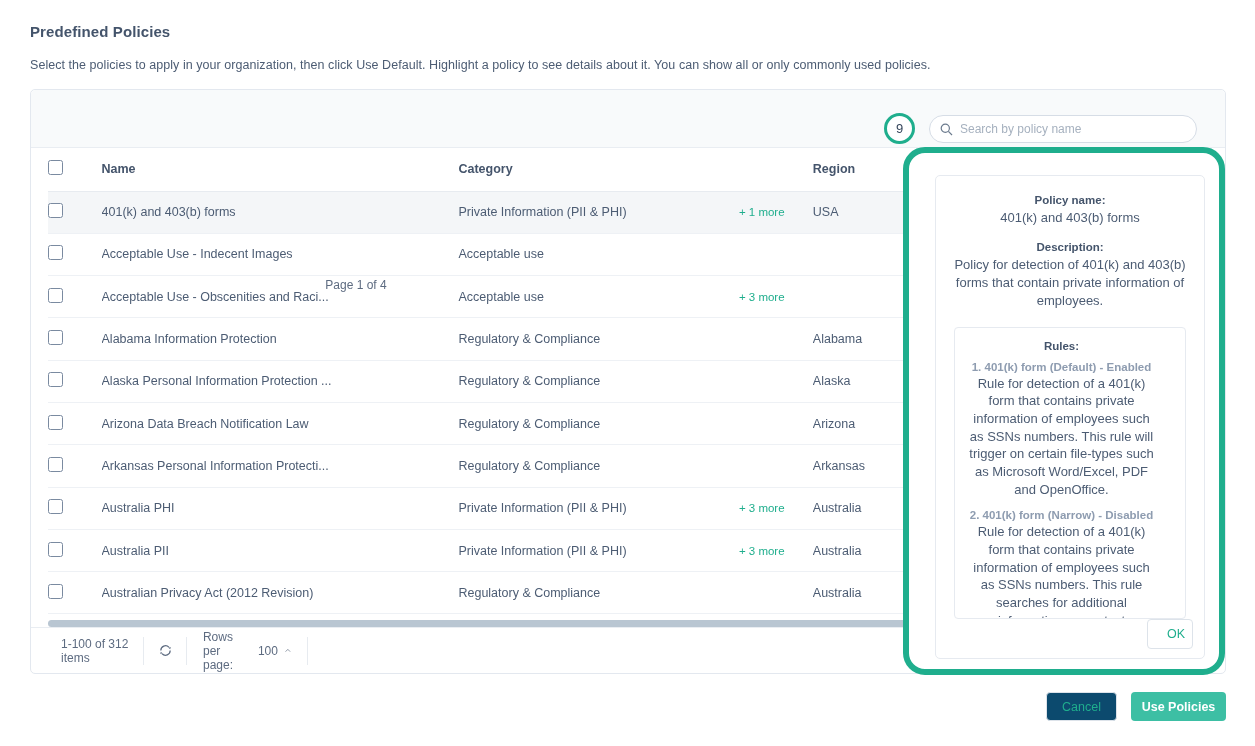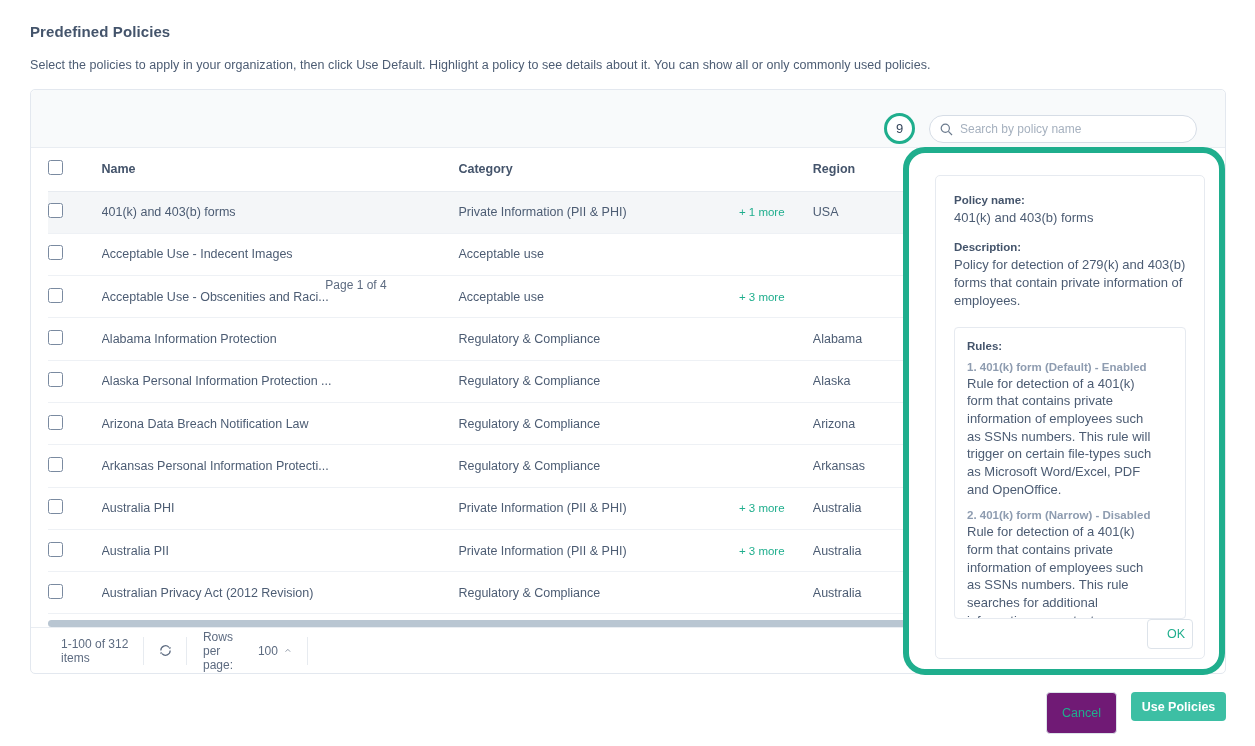--- a/index.html
+++ b/index.html
@@ -123,20 +123,21 @@
     width: 322px; height: 528px;
     border: 6px solid #1fae8d; border-radius: 22px;
     background: #ffffff;
     z-index: 30;
   }
   .panel {
     position: absolute; left: 26px; top: 22px;
     width: 270px; height: 484px;
     background: #ffffff; border: 1px solid #e6eaf0; border-radius: 5px;
     padding: 18px 18px 0 18px;
+    text-align: center;
   }
   .lbl { font-size: 11.5px; font-weight: 700; color: #44546b; margin-bottom: 3px; }
   .val { font-size: 13px; color: #4c5c73; line-height: 1.38; }
   .gap { height: 14px; }
   .rules-box {
     margin-top: 17px;
     height: 292px;
     border: 1px solid #e6eaf0; border-radius: 4px;
     padding: 12px 29px 0 12px;
     overflow: hidden;
@@ -150,22 +151,22 @@
     border: 1px solid #dde3ea; border-radius: 4px; background: #fff;
     color: #1fae8d; font-size: 12.5px;
     display: flex; align-items: center; justify-content: center;
     font-family: "Liberation Sans", sans-serif;
     padding-left: 12px;
   }
 
   
   .cancel-btn {
     position: absolute; left: 1046px; top: 692px;
-    width: 71px; height: 42px;
-    border: 1px solid #dde3ea; border-radius: 4px; background: #701a75;
+    width: 71px; height: 29px;
+    border: 1px solid #dde3ea; border-radius: 4px; background: #0c4a6e;
     color: #1fae8d; font-size: 12.5px;
     display: flex; align-items: center; justify-content: center;
     font-family: "Liberation Sans", sans-serif;
   }
   .use-btn {
     position: absolute; left: 1131px; top: 692px;
     width: 95px; height: 29px;
     border: 0; border-radius: 4px; background: #3dbfa4;
     color: #ffffff; font-size: 12.5px;
     display: flex; align-items: center; justify-content: center;
@@ -331,21 +332,21 @@
       <div class="arrow">▸</div>
     </div>
   </div>
 
   <div class="panel-hl">
     <div class="panel">
       <div class="lbl">Policy name:</div>
       <div class="val">401(k) and 403(b) forms</div>
       <div class="gap"></div>
       <div class="lbl">Description:</div>
-      <div class="val">Policy for detection of 279(k) and 403(b) forms that contain private information of employees.</div>
+      <div class="val">Policy for detection of 401(k) and 403(b) forms that contain private information of employees.</div>
 
       <div class="rules-box">
         <div class="rules-title">Rules:</div>
         <div id="rules-list">
             <div class="rule-head">1. 401(k) form (Default)  -  Enabled</div>
             <div class="rule-body">Rule for detection of a 401(k) form that contains private information of employees such as SSNs numbers. This rule will trigger on certain file-types such as Microsoft Word/Excel, PDF and OpenOffice.</div>
             <div class="rule-head">2. 401(k) form (Narrow)  -  Disabled</div>
             <div class="rule-body">Rule for detection of a 401(k) form that contains private information of employees such as SSNs numbers. This rule searches for additional information as contact information and will trigger on certain file-types such as Microsoft Word/Excel, PDF and OpenOffice.</div>
           </div>
       </div>

